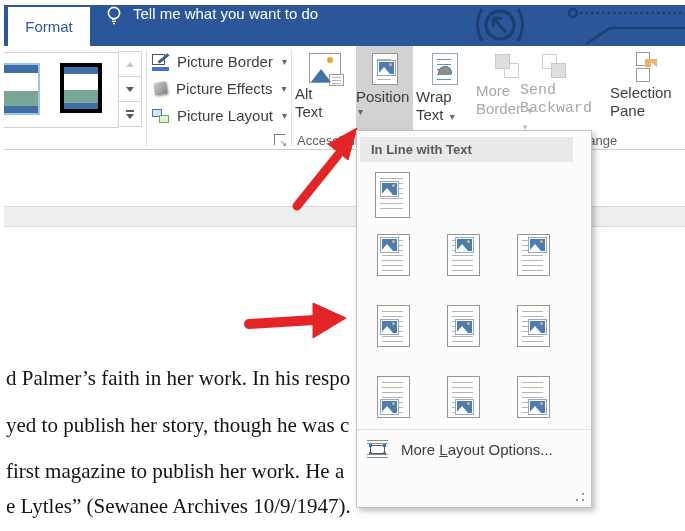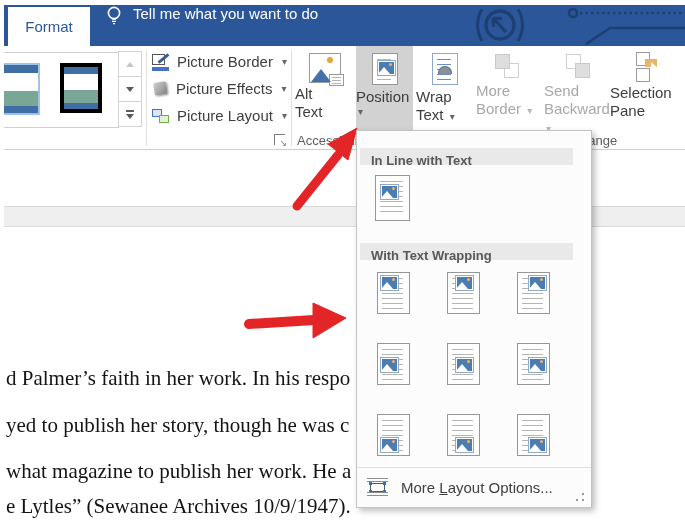--- a/index.html
+++ b/index.html
@@ -96,32 +96,32 @@
   .icon-alt::before{content:"";position:absolute;top:3px;left:17px;width:6px;height:6px;border-radius:50%;background:#e9a33b;}
   .icon-alt::after{content:"";position:absolute;bottom:0;left:1px;width:0;height:0;
       border-left:10px solid transparent;border-right:10px solid transparent;border-bottom:13px solid #4472a8;}
   .icon-alt .alt-card{position:absolute;right:-4px;bottom:-4px;width:13px;height:10px;background:#fff;border:1px solid #9a9a9a;
       background-image:repeating-linear-gradient(to bottom,#b5b5b5 0 1px,transparent 1px 3px);
       background-size:9px 7px;background-position:2px 2px;background-repeat:no-repeat;}
 
   .btn-position{left:352px;width:57px;background:#d2d2d2;}
   .btn-wrap{left:412px;width:58px;}
   .btn-bring{left:472px;width:62px;}
-  .btn-send{left:540px;width:67px;}
+  .btn-send{left:516px;width:67px;font-family:Liberation Mono, monospace;}
   .btn-selpane{left:606px;width:76px;}
 
   
   .docarea{left:4px;top:150px;width:681px;height:378px;background:#fff;overflow:hidden;}
   .graybar{left:0;top:56px;width:681px;height:19px;background:#efefef;border-top:1px solid #d9d9d9;border-bottom:1px solid #d9d9d9;}
   .docline{left:2px;font-family:"Liberation Serif","DejaVu Serif",serif;font-size:21px;color:#141414;white-space:nowrap;}
 
   
   .dropdown{left:356px;top:130px;width:236px;height:378px;box-sizing:border-box;background:#fcfcfc;
       border:1px solid #c3c3c3;box-shadow:3px 3px 6px rgba(0,0,0,.25);z-index:10;position:absolute;}
-  .menu-header{margin:17px 18px 0 3px;height:17px;line-height:25px;padding-left:11px;background:#e9e9e9;
+  .menu-header{margin:6px 18px 0 3px;height:25px;line-height:25px;padding-left:11px;background:#e9e9e9;
       font-weight:bold;font-size:13px;color:#595959;}
   .inline-row{margin:10px 0 0 18px;}
   .pos-opt{display:inline-block;cursor:pointer;}
   .wrap-grid{display:grid;grid-template-columns:repeat(3,70px);row-gap:29px;padding-left:20px;margin-top:12px;}
   .menu-sep{margin-top:11px;border-top:1px solid #e0e0e0;}
   .more-row{height:38px;display:flex;align-items:center;gap:13px;padding-left:10px;font-size:15px;color:#404040;cursor:pointer;}
   .accel{text-decoration:underline;}
   .icon-morelayout{position:relative;width:21px;height:18px;}
   .icon-morelayout::before{content:"";position:absolute;left:0;right:0;top:0;height:4px;
       background:repeating-linear-gradient(to bottom,#8c8c8c 0 1px,transparent 1px 3px);}
@@ -264,21 +264,21 @@
       <div class="lbl">Pane</div>
     </div>
 
     <div class="abs grp-label" style="left:567px;">Arrange</div>
   </div>
 
   <div class="abs docarea">
     <div class="abs graybar"></div>
     <div class="abs docline" style="top:216px;">d Palmer’s faith in her work. In his respo</div>
     <div class="abs docline" style="top:263px;">yed to publish her story, though he was c</div>
-    <div class="abs docline" style="top:309px;">what magazine to publish her work. He a</div>
+    <div class="abs docline" style="top:309px;">first magazine to publish her work. He a</div>
     <div class="abs docline" style="top:344px;">e Lytles” (Sewanee Archives 10/9/1947).</div>
   </div>
 
   <svg class="abs arrows" width="685" height="531">
     <g fill="#e42527" stroke="#e42527">
       <line x1="297" y1="206" x2="338" y2="155" stroke-width="9" stroke-linecap="round"></line>
       <polygon points="357,128 348,160 328,144" stroke-width="1"></polygon>
       <line x1="249" y1="324" x2="314" y2="320" stroke-width="10" stroke-linecap="round"></line>
       <polygon points="346,318 313,303 313,338" stroke-width="1"></polygon>
     </g>
@@ -286,21 +286,20 @@
 
   <div class="dropdown">
     <div class="menu-header">In Line with Text</div>
     <div class="inline-row">
       <div class="pos-opt">
         <div class="pos-icon p-inline">
           <span class="thumb"></span>
         </div>
       </div>
     </div>
-    <div class="menu-header" style="margin-top:18px;">With Text Wrapping</div>
     <div class="wrap-grid">
         <div class="pos-opt">
           <div class="pos-icon p-tl">
             <span class="thumb"></span>
           </div>
         </div>
         <div class="pos-opt">
           <div class="pos-icon p-tc">
             <span class="thumb"></span>
           </div>

